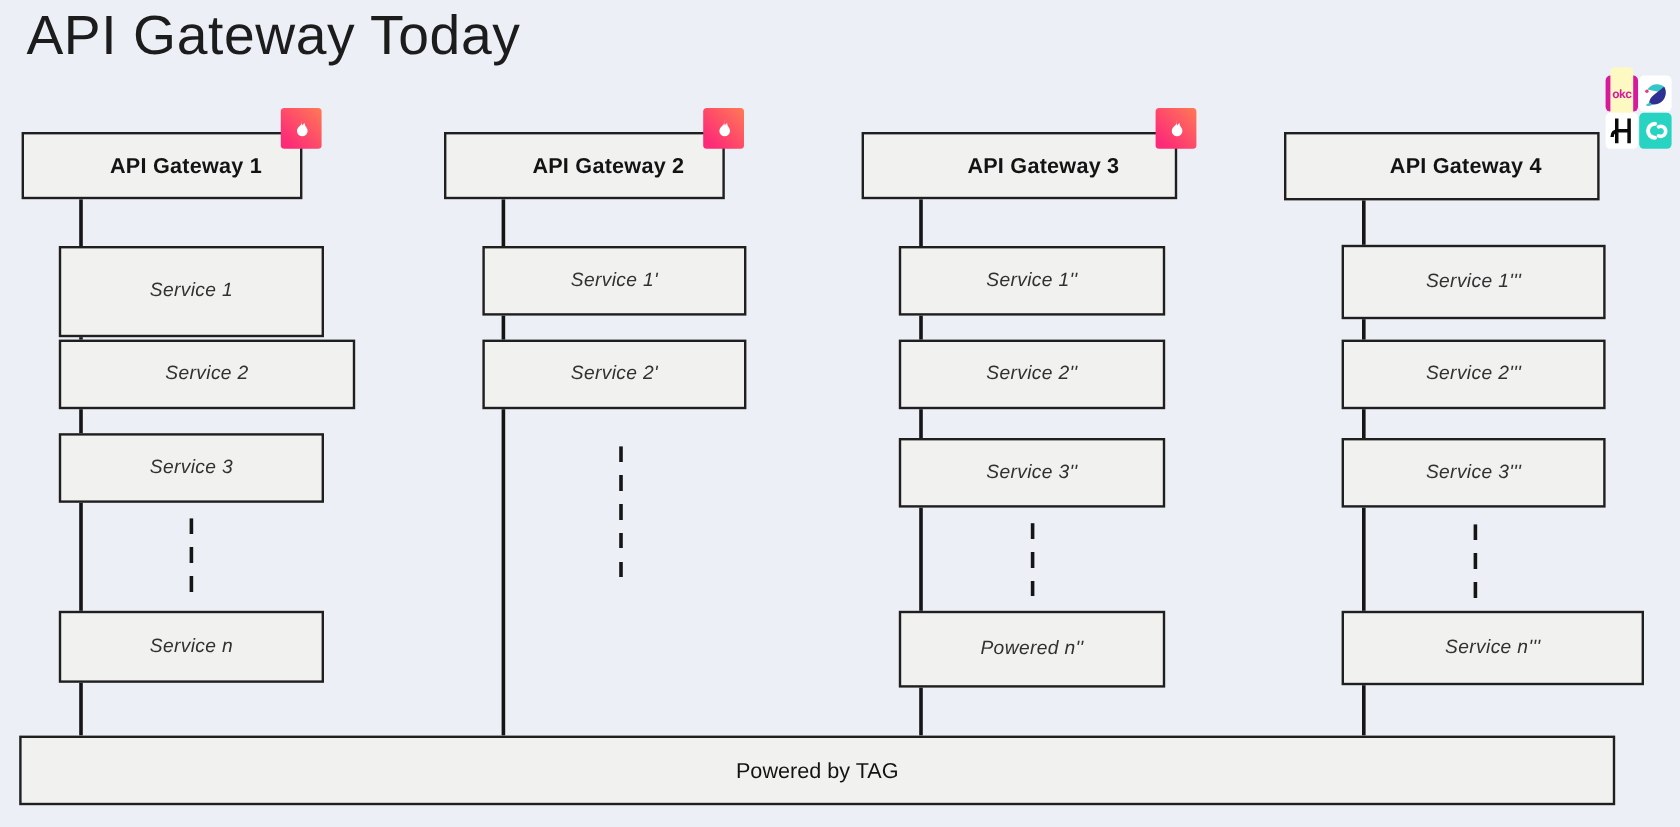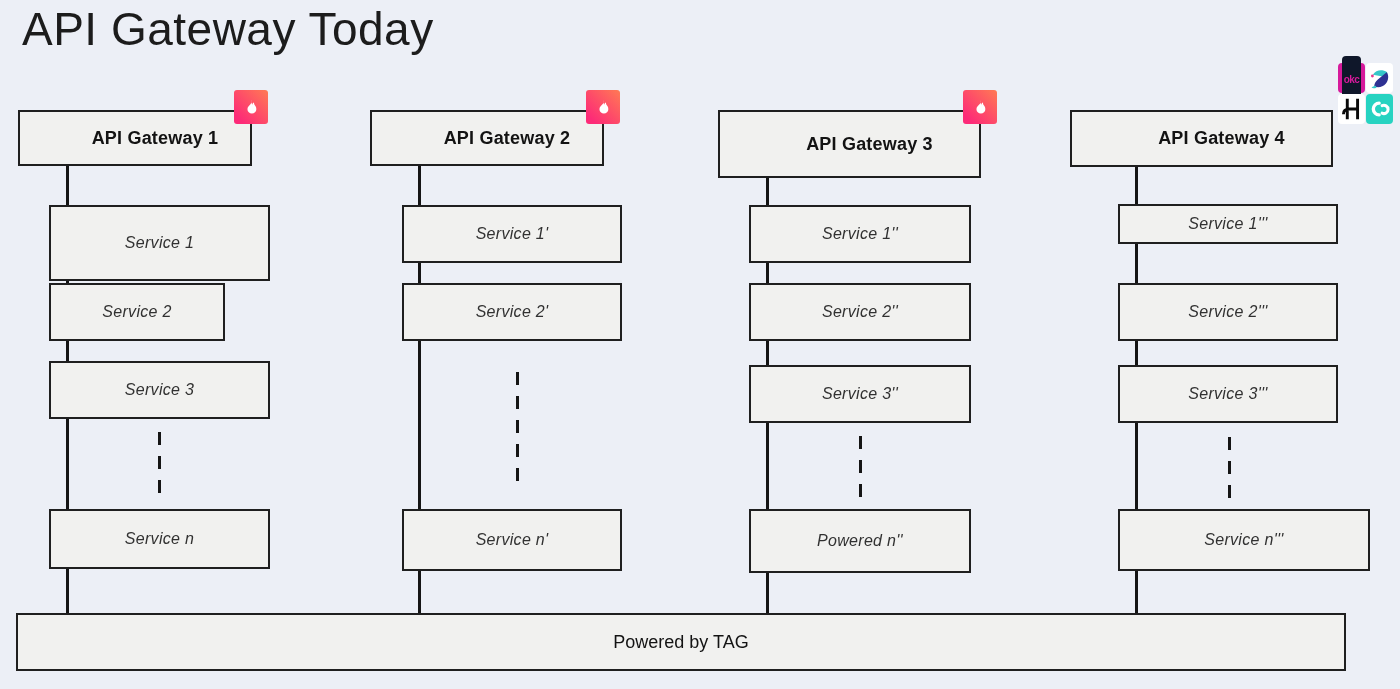--- a/index.html
+++ b/index.html
@@ -79,21 +79,21 @@
     width:27px; height:30px;
     border-radius:4px;
     display:flex; align-items:center; justify-content:center;
     z-index:3;
   }
   .tile.white{ background:#FFFFFF; }
   .tile.okc{ background:#D61A9B; }
   .tile.pairs{ background:#27D3C1; }
   .okc-bubble{
     position:relative;
-    background:#0f172a;
+    background:#fef9c3;
     border-radius:4px;
     padding:14px 2px;
     line-height:1;
   }
   .okc-bubble::after{
     content:"";
     position:absolute;
     left:2px; bottom:-3px;
     width:5px; height:5px;
     background:#FFFFFF;
@@ -127,21 +127,21 @@
     <span class="gateway-label">API Gateway 1</span>
   </div>
   <div class="badge" style="left:234px">
     <svg viewBox="0 0 24 24" width="19" height="19">
         <path d="M12.1 2.4c.5 3-.5 4.7-2 6.1-1.6 1.5-3.2 3-3.2 5.6a5.6 5.6 0 0 0 11.2 0c0-2.3-1-3.5-1.9-4.8-.7-1-1.2-2-1-3.6-1.2.5-2 1.4-2.3 2.8-.8-1.5-1.1-3.7-.8-6.1z" fill="#fff"></path>
       </svg>
   </div>
   <div class="box" style="left:49px; top:205px; width:221px; height:76px">
     <span class="service-label">Service 1</span>
   </div>
-  <div class="box" style="left:49px; top:283px; width:176px; height:58px">
+  <div class="box" style="left:49px; top:283px; width:247px; height:58px">
     <span class="service-label">Service 2</span>
   </div>
   <div class="box" style="left:49px; top:361px; width:221px; height:58px">
     <span class="service-label">Service 3</span>
   </div>
   <div class="box" style="left:49px; top:509px; width:221px; height:60px">
     <span class="service-label">Service n</span>
   </div>
 
   <div class="box" style="left:370px; top:110px; width:234px; height:56px">
@@ -151,25 +151,22 @@
     <svg viewBox="0 0 24 24" width="19" height="19">
         <path d="M12.1 2.4c.5 3-.5 4.7-2 6.1-1.6 1.5-3.2 3-3.2 5.6a5.6 5.6 0 0 0 11.2 0c0-2.3-1-3.5-1.9-4.8-.7-1-1.2-2-1-3.6-1.2.5-2 1.4-2.3 2.8-.8-1.5-1.1-3.7-.8-6.1z" fill="#fff"></path>
       </svg>
   </div>
   <div class="box" style="left:402px; top:205px; width:220px; height:58px">
     <span class="service-label">Service 1'</span>
   </div>
   <div class="box" style="left:402px; top:283px; width:220px; height:58px">
     <span class="service-label">Service 2'</span>
   </div>
-  <div class="box" style="left:402px; top:509px; width:220px; height:62px">
-    <span class="service-label">Service n'</span>
-  </div>
-
-  <div class="box" style="left:718px; top:110px; width:263px; height:68px">
+
+  <div class="box" style="left:718px; top:110px; width:263px; height:56px">
     <span class="gateway-label">API Gateway 3</span>
   </div>
   <div class="badge" style="left:963px">
     <svg viewBox="0 0 24 24" width="19" height="19">
         <path d="M12.1 2.4c.5 3-.5 4.7-2 6.1-1.6 1.5-3.2 3-3.2 5.6a5.6 5.6 0 0 0 11.2 0c0-2.3-1-3.5-1.9-4.8-.7-1-1.2-2-1-3.6-1.2.5-2 1.4-2.3 2.8-.8-1.5-1.1-3.7-.8-6.1z" fill="#fff"></path>
       </svg>
   </div>
   <div class="box" style="left:749px; top:205px; width:222px; height:58px">
     <span class="service-label">Service 1''</span>
   </div>
@@ -203,21 +200,21 @@
       <path d="M8.5 2v24M20.5 2v24M20.5 14H11c-4.5 0-7 1.2-7 6" stroke="#0A0A0A" stroke-width="3.4" fill="none"></path>
     </svg>
   </div>
   <div class="tile pairs" style="left:1366px; top:94px">
     <svg viewBox="0 0 24 24" width="20" height="20">
       <path d="M11 5a7 7 0 1 0 0 14" stroke="#fff" stroke-width="4" fill="none" stroke-linecap="round"></path>
       <path d="M14.5 8a5 5 0 1 1 0 9" stroke="#fff" stroke-width="3.6" fill="none" stroke-linecap="round"></path>
     </svg>
   </div>
 
-  <div class="box" style="left:1118px; top:204px; width:220px; height:40px">
+  <div class="box" style="left:1118px; top:204px; width:220px; height:62px">
     <span class="service-label">Service 1'''</span>
   </div>
   <div class="box" style="left:1118px; top:283px; width:220px; height:58px">
     <span class="service-label">Service 2'''</span>
   </div>
   <div class="box" style="left:1118px; top:365px; width:220px; height:58px">
     <span class="service-label">Service 3'''</span>
   </div>
   <div class="box" style="left:1118px; top:509px; width:252px; height:62px">
     <span class="service-label">Service n'''</span>

